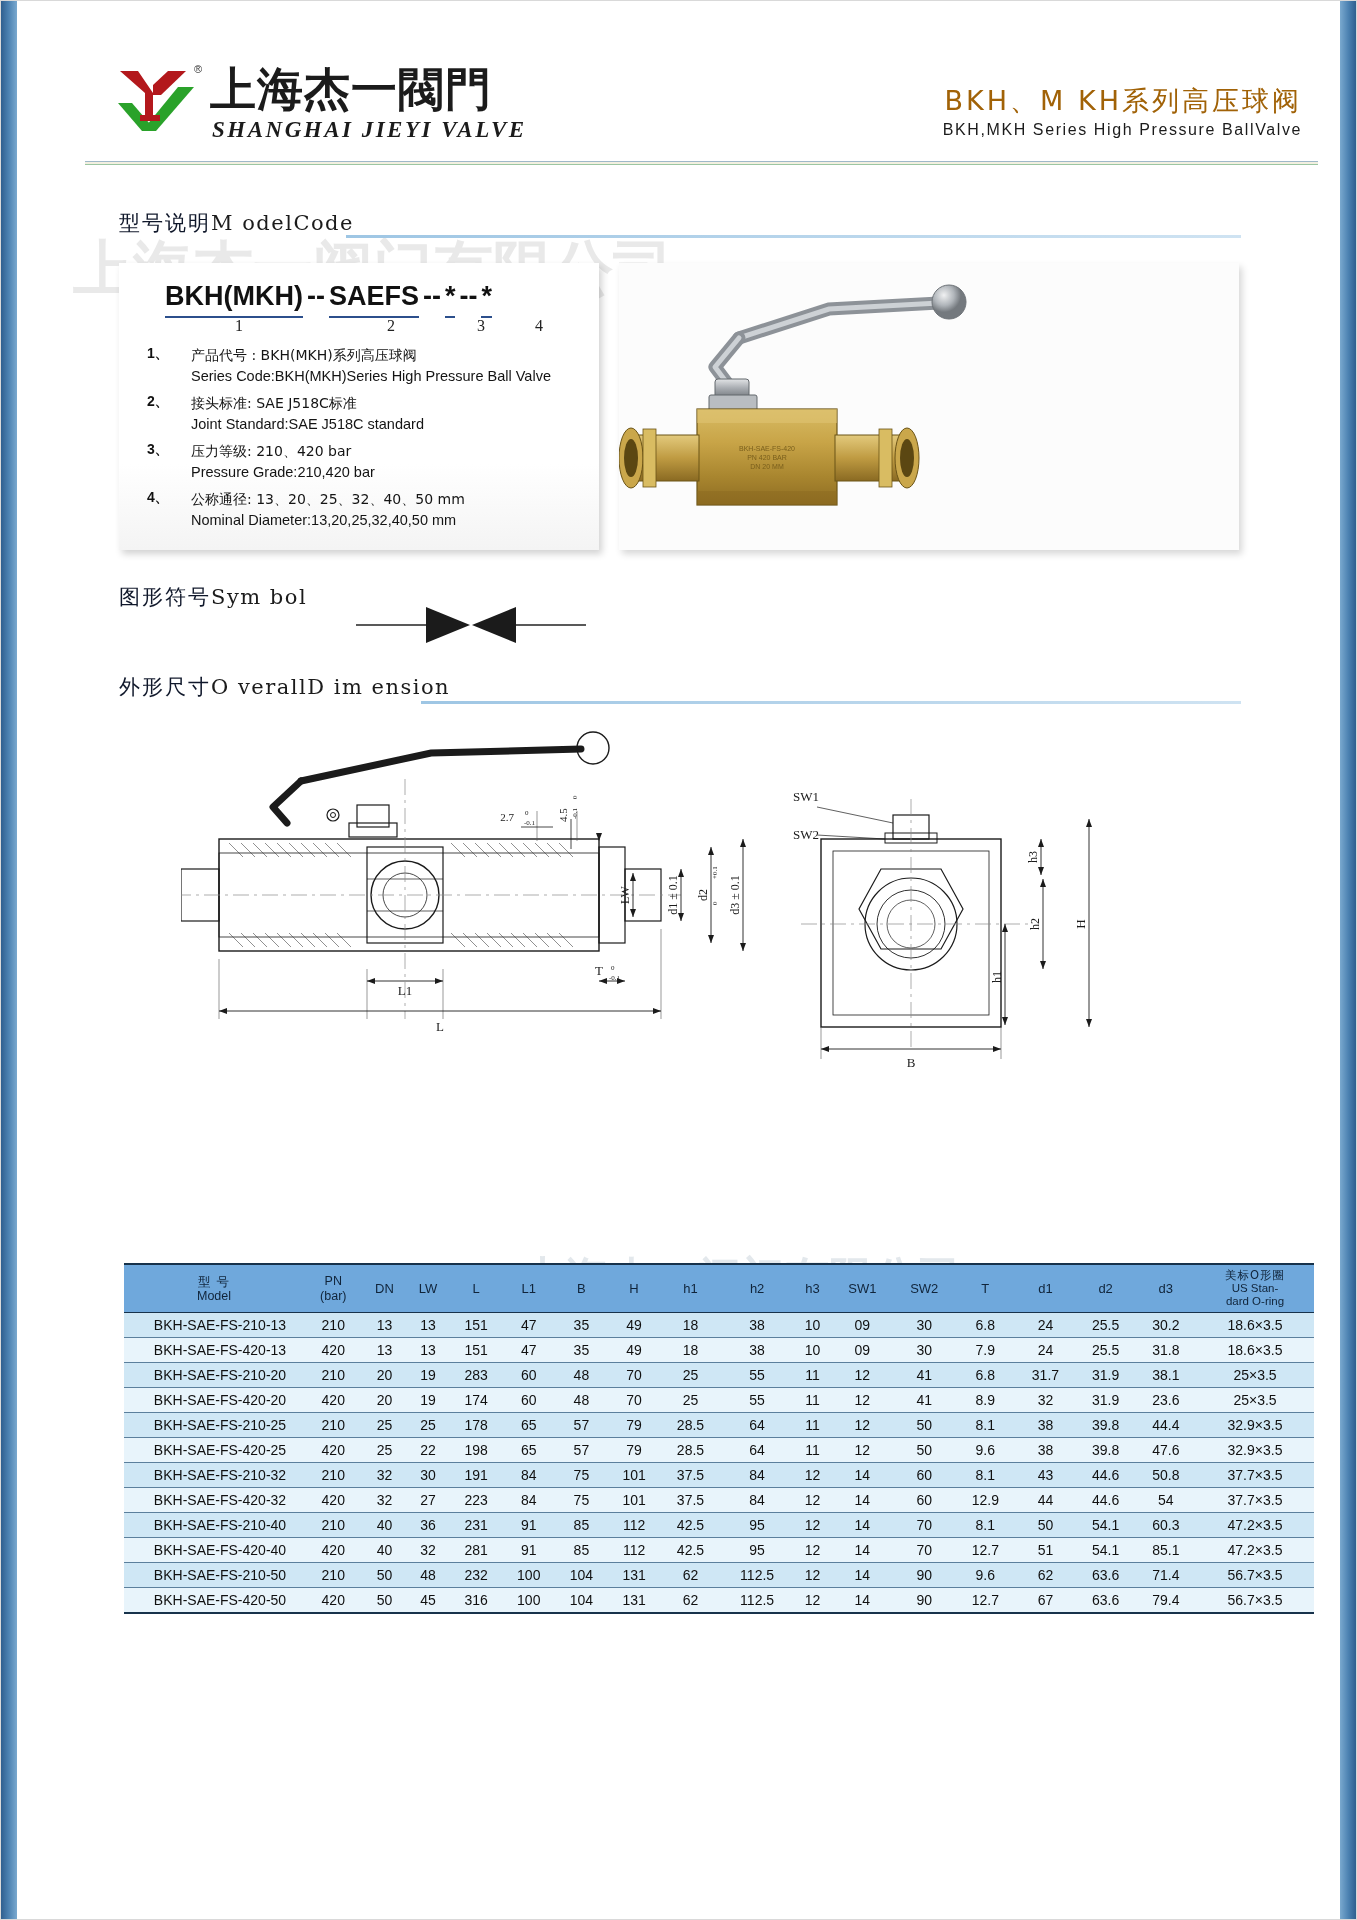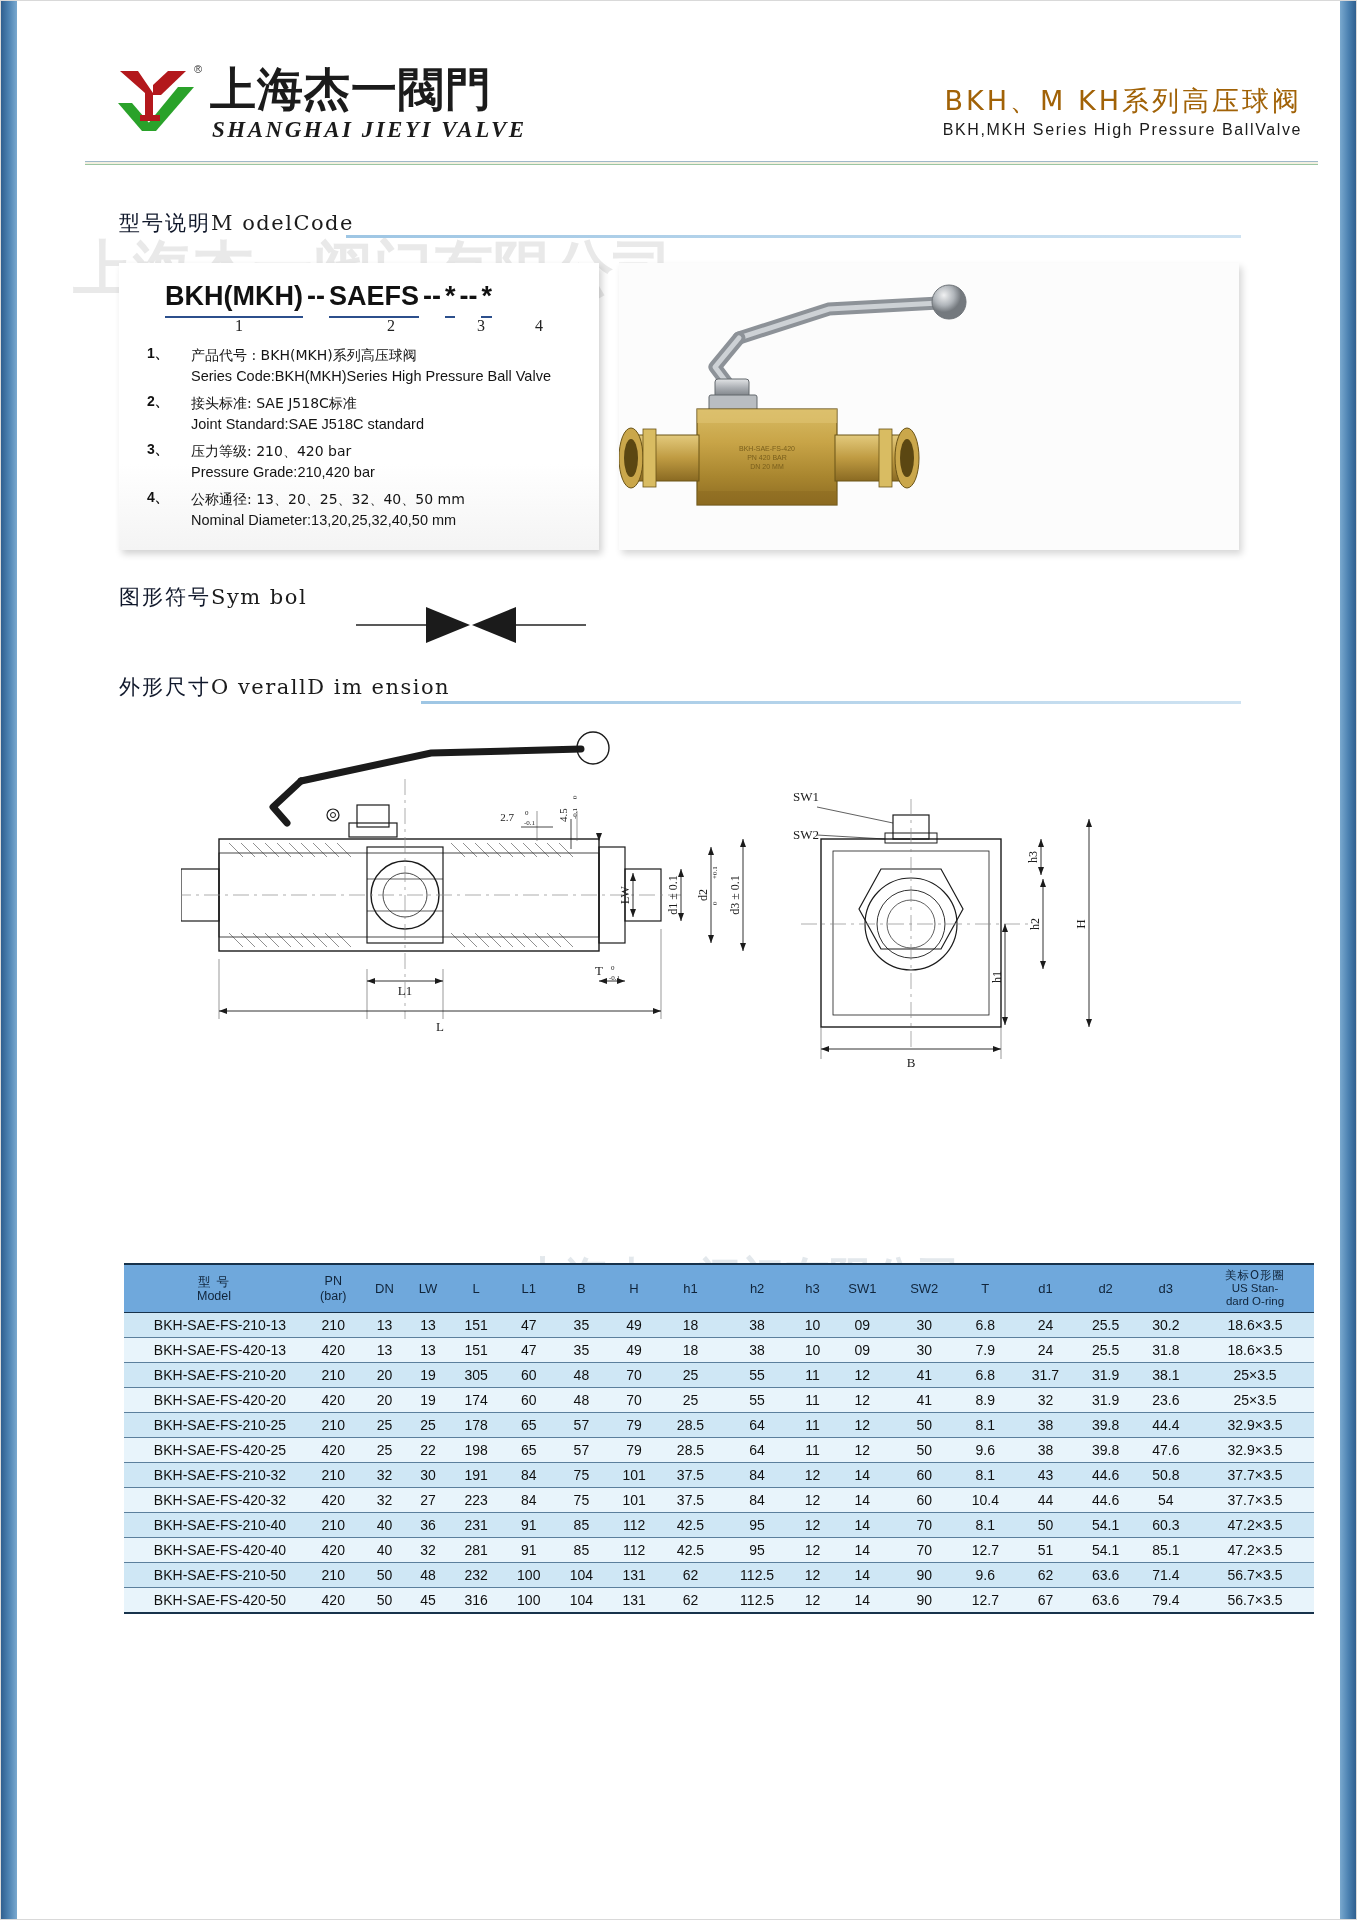--- a/index.html
+++ b/index.html
@@ -715,21 +715,21 @@
             <td>24</td>
             <td>25.5</td>
             <td>31.8</td>
             <td>18.6×3.5</td>
           </tr>
           <tr class="odd">
             <td class="model">BKH-SAE-FS-210-20</td>
             <td>210</td>
             <td>20</td>
             <td>19</td>
-            <td>305</td>
+            <td>283</td>
             <td>60</td>
             <td>48</td>
             <td>70</td>
             <td>25</td>
             <td>55</td>
             <td>11</td>
             <td>12</td>
             <td>41</td>
             <td>6.8</td>
             <td>31.7</td>
@@ -824,21 +824,21 @@
             <td>27</td>
             <td>223</td>
             <td>84</td>
             <td>75</td>
             <td>101</td>
             <td>37.5</td>
             <td>84</td>
             <td>12</td>
             <td>14</td>
             <td>60</td>
-            <td>10.4</td>
+            <td>12.9</td>
             <td>44</td>
             <td>44.6</td>
             <td>54</td>
             <td>37.7×3.5</td>
           </tr>
           <tr class="odd">
             <td class="model">BKH-SAE-FS-210-40</td>
             <td>210</td>
             <td>40</td>
             <td>36</td>

